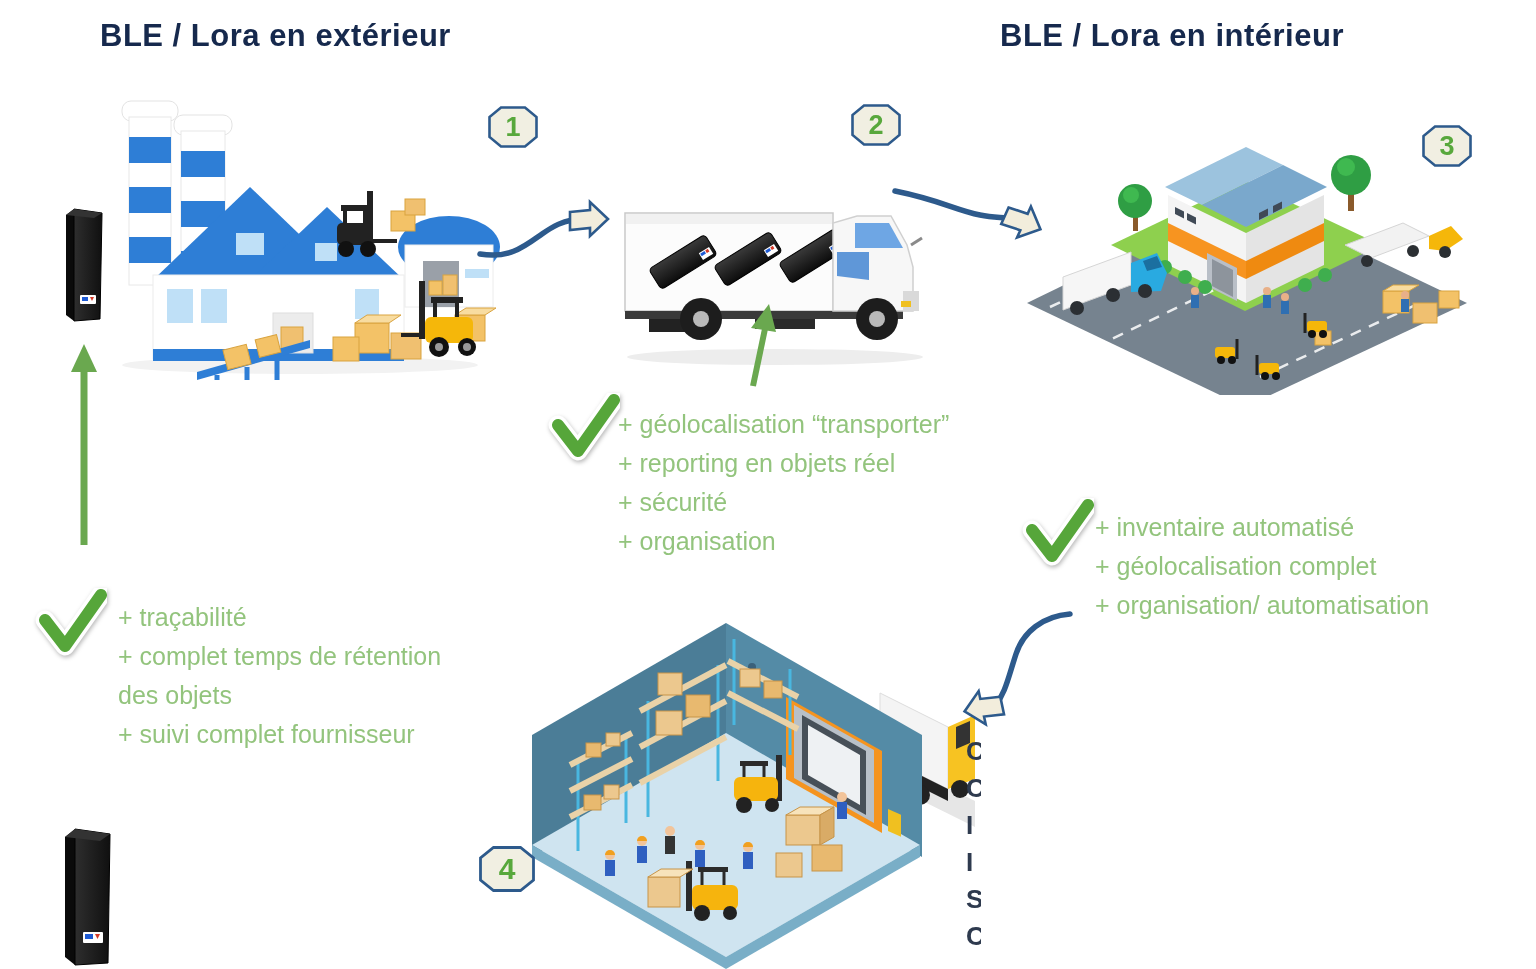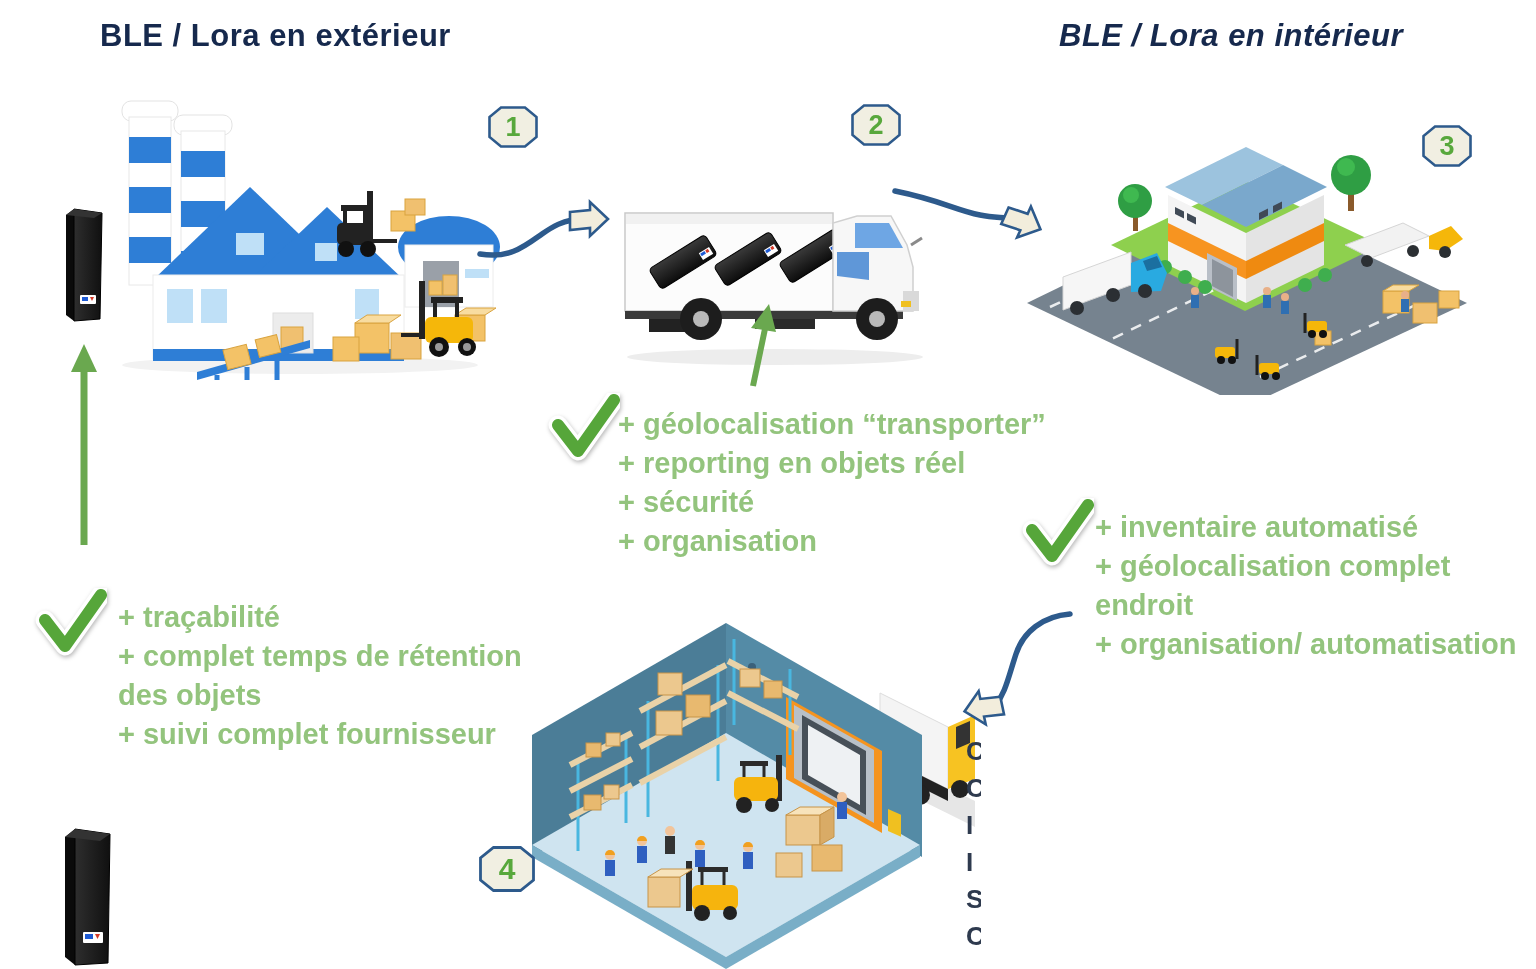--- a/index.html
+++ b/index.html
@@ -1,33 +1,33 @@
 <!DOCTYPE html>
 <html><head>
 <meta charset="utf-8">
 <style>
   html,body{margin:0;padding:0;background:#fff;}
   .canvas{position:relative;width:1536px;height:969px;background:#ffffff;overflow:hidden;
           font-family:"Liberation Sans","DejaVu Sans",sans-serif;}
   .abs{position:absolute;}
   .title{font-size:31px;font-weight:800;color:#16294d;letter-spacing:.5px;white-space:nowrap;}
   .panel{background:#ffffff;}
-  .benefit-list{color:#93c47d;font-weight:700;font-size:29px;line-height:39px;}
+  .benefit-list{color:#93c47d;font-weight:400;font-size:25px;line-height:39px;}
   .benefit-line{white-space:nowrap;}
   .check{filter:drop-shadow(1px 2px 2px rgba(0,0,0,.28));}
   .fragments{width:15px;overflow:hidden;color:#2e3a4e;font-weight:800;font-size:26px;line-height:37px;}
   svg{display:block;}
 </style>
 </head>
 <body>
 
 <div class="canvas">
 
   <div class="abs title" style="left:100px;top:18px;">BLE / Lora en extérieur</div>
-  <div class="abs title" style="left:1059px;top:18px;font-style:italic;">BLE / Lora en intérieur</div>
+  <div class="abs title" style="left:1000px;top:18px;">BLE / Lora en intérieur</div>
 
   <div class="abs panel" style="left:105px;top:75px;">
     <svg width="395" height="305" viewBox="0 0 395 305">
       <rect x="0" y="0" width="395" height="305" fill="#ffffff"></rect>
       <ellipse cx="195" cy="290" rx="178" ry="9" fill="#f2f2f2"></ellipse>
 
       <rect x="17" y="26" width="56" height="20" rx="9" fill="#fff" stroke="#e3e3e3"></rect>
       <rect x="24" y="42" width="42" height="168" fill="#fff" stroke="#e8e8e8"></rect>
       <rect x="24" y="62" width="42" height="26" fill="#2e7ed6"></rect>
       <rect x="24" y="112" width="42" height="26" fill="#2e7ed6"></rect>
@@ -451,21 +451,20 @@
 
   <div class="abs check" style="left:1022px;top:498px;">
     <svg width="72" height="70" viewBox="0 0 72 70">
       <path d="M 10 32 L 30 58 L 66 7" fill="none" stroke="#ffffff" stroke-width="19" stroke-linecap="round" stroke-linejoin="round"></path>
       <path d="M 10 32 L 30 58 L 66 7" fill="none" stroke="#56a63a" stroke-width="12" stroke-linecap="round" stroke-linejoin="round"></path>
     </svg>
   </div>
   <div class="abs benefit-list" style="left:1095px;top:508px;">
     <div class="benefit-line">+ inventaire automatisé</div>
     <div class="benefit-line">+ géolocalisation complet</div>
-    <div class="benefit-line">endroit</div>
     <div class="benefit-line">+ organisation/ automatisation</div>
   </div>
 
   <div class="abs check" style="left:35px;top:588px;">
     <svg width="72" height="70" viewBox="0 0 72 70">
       <path d="M 10 32 L 30 58 L 66 7" fill="none" stroke="#ffffff" stroke-width="19" stroke-linecap="round" stroke-linejoin="round"></path>
       <path d="M 10 32 L 30 58 L 66 7" fill="none" stroke="#56a63a" stroke-width="12" stroke-linecap="round" stroke-linejoin="round"></path>
     </svg>
   </div>
   <div class="abs benefit-list" style="left:118px;top:598px;">

